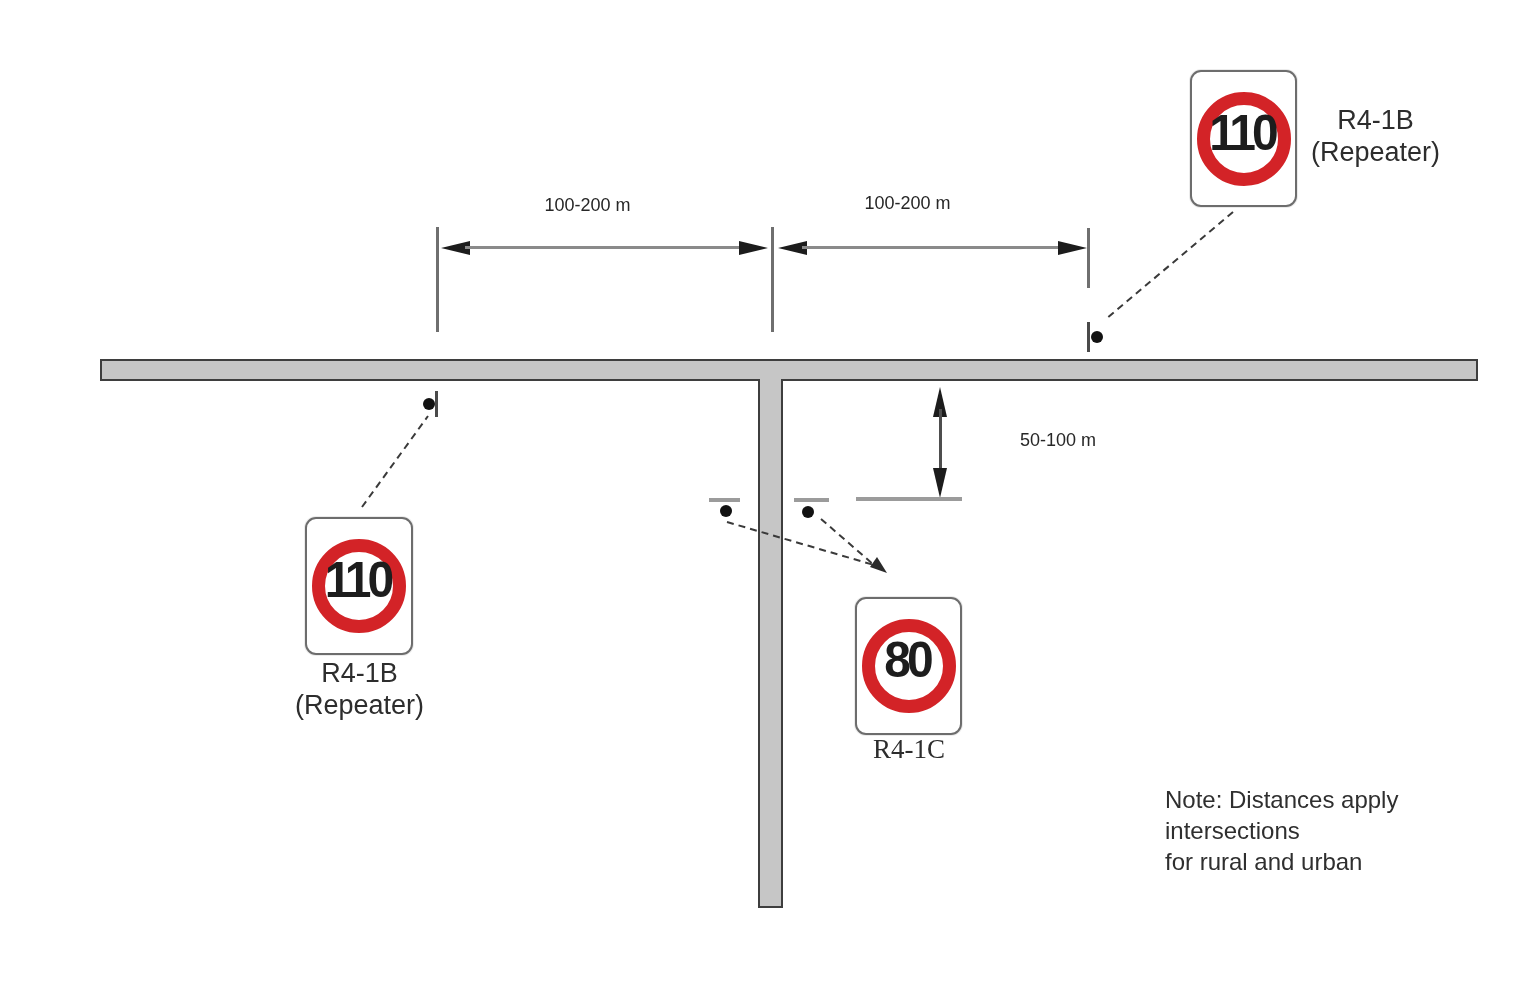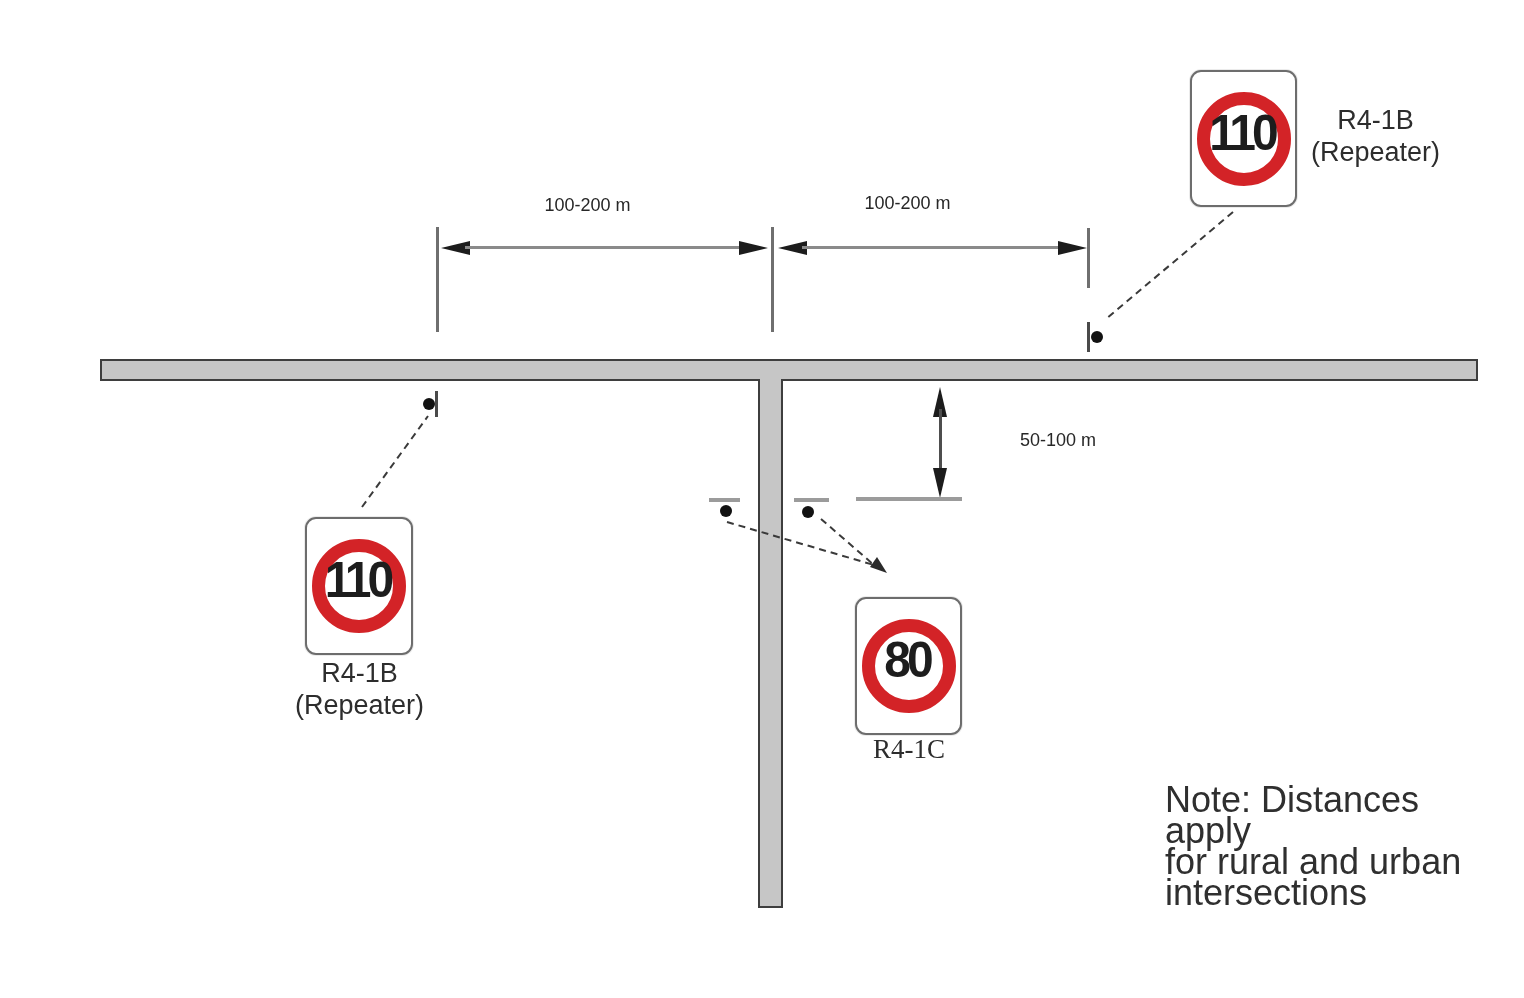--- a/index.html
+++ b/index.html
@@ -47,21 +47,21 @@
 
   
   .dim-label{font-size:18px;color:#272727;text-align:center;white-space:nowrap;}
   .dim-label-1{left:520px;top:195px;width:135px;}
   .dim-label-2{left:840px;top:193px;width:135px;}
   .dim-label-v{left:966px;top:430px;width:130px;text-align:right;}
   .sign-label{font-size:27px;color:#2d2d2d;text-align:center;line-height:32px;white-space:nowrap;}
   .label-right{left:1288px;top:104px;width:175px;}
   .label-left{left:272px;top:657px;width:175px;}
   .label-80{left:848px;top:733px;width:122px;font-family:Liberation Serif, serif;}
-  .note{left:1165px;top:784px;width:320px;font-size:36px;line-height:31px;color:#2f2f2f;}
+  .note{left:1165px;top:784px;width:320px;font-size:24px;line-height:31px;color:#2f2f2f;}
 
   
   .sign{background:#ffffff;border:2px solid #6d6d6d;border-radius:11px;
     display:flex;align-items:center;justify-content:center;
     box-shadow:0 0 0 1px rgba(120,120,120,0.15);}
   .sign-110-right{left:1190px;top:70px;width:107px;height:137px;}
   .sign-110-left{left:305px;top:517px;width:108px;height:138px;}
   .sign-80{left:855px;top:585px;width:107px;height:138px;margin-top:12px;}
   .ring{width:68px;height:68px;border:13px solid #d32327;border-radius:50%;
     display:flex;align-items:flex-start;justify-content:center;background:#fff;}
@@ -142,15 +142,15 @@
 <div class="abs sign-label label-left">
   <div>R4-1B</div>
   <div>(Repeater)</div>
 </div>
 <div class="abs sign-label label-80">
   <div>R4-1C</div>
 </div>
 
 <div class="abs note">
   <div>Note: Distances apply</div>
+  <div>intersections</div>
   <div>for rural and urban</div>
-  <div>intersections</div>
 </div>
 
 </body></html>

